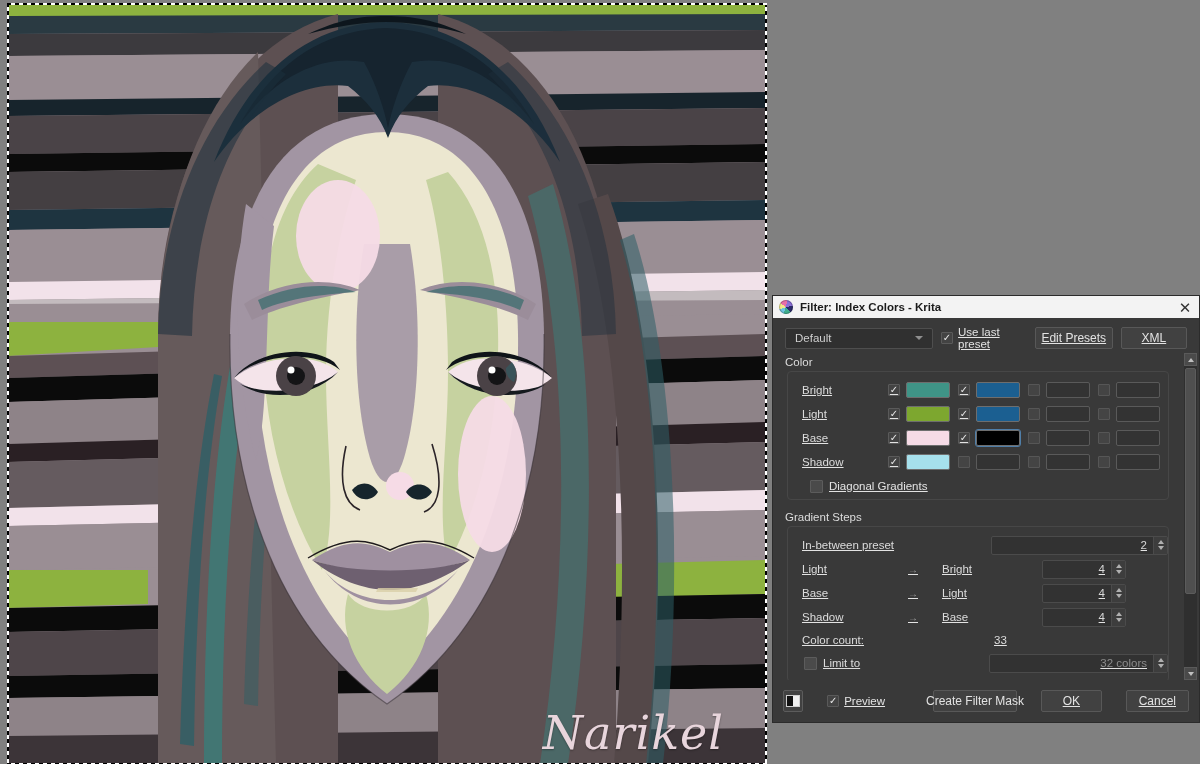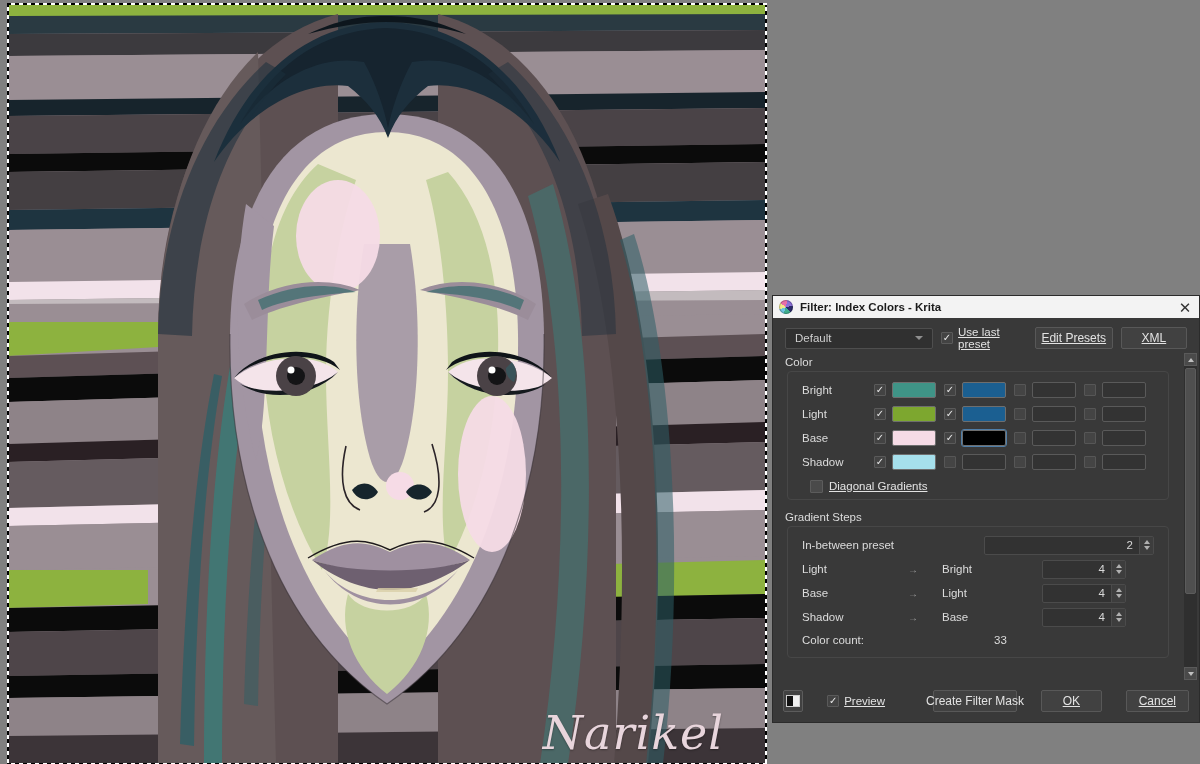--- a/index.html
+++ b/index.html
@@ -117,21 +117,21 @@
   
   #scroll-region {
     position: absolute; left: 0; right: 0; top: 35px; bottom: 42px;
     overflow: hidden;
   }
   #scroll-content { position: absolute; left: 0; top: 0; right: 16px; }
 
   .group-title { padding: 3px 0 3px 12px; color: #dcdcdc; font-size: 11.5px; }
   .group-box {
     margin: 0 14px 0 14px; border: 1px solid #474747;
-    border-radius: 4px; padding: 6px 14px 6px 0;
+    border-radius: 4px; padding: 6px 0 6px 0; text-decoration: underline;
   }
 
   
   .ramp-row {
     display: flex; align-items: center; height: 24px; padding-left: 14px;
   }
   .ramp-name { width: 134px; color: #dcdcdc; }
   .swatch-cell { display: flex; align-items: center; gap: 6px; margin-right: 8px; }
   .swatch {
     width: 44px; height: 16px; border: 1px solid #6e6e6e; border-radius: 2px;
@@ -504,20 +504,31 @@
                     <i class="dn"></i>
                   </span>
               </span>
             </div>
 
             <div class="cc-row">
               <span class="cc-lbl">Color count:</span>
               <span class="cc-val">33</span>
             </div>
 
+            <div class="limit-row">
+              <span class="diag-box"></span>
+              <span class="limit-label ul">Limit to</span>
+              <span class="spin spin-limit dim">
+                <span class="val">32 colors</span>
+                <span class="stepper">
+                    <i class="up"></i>
+                    <i class="dn"></i>
+                  </span>
+              </span>
+            </div>
           </div>
 
         </div>
       </div>
 
       <div id="vscroll">
         <div class="sb-arrow">
             <i class="up"></i>
           </div>
         <div id="sb-track">

